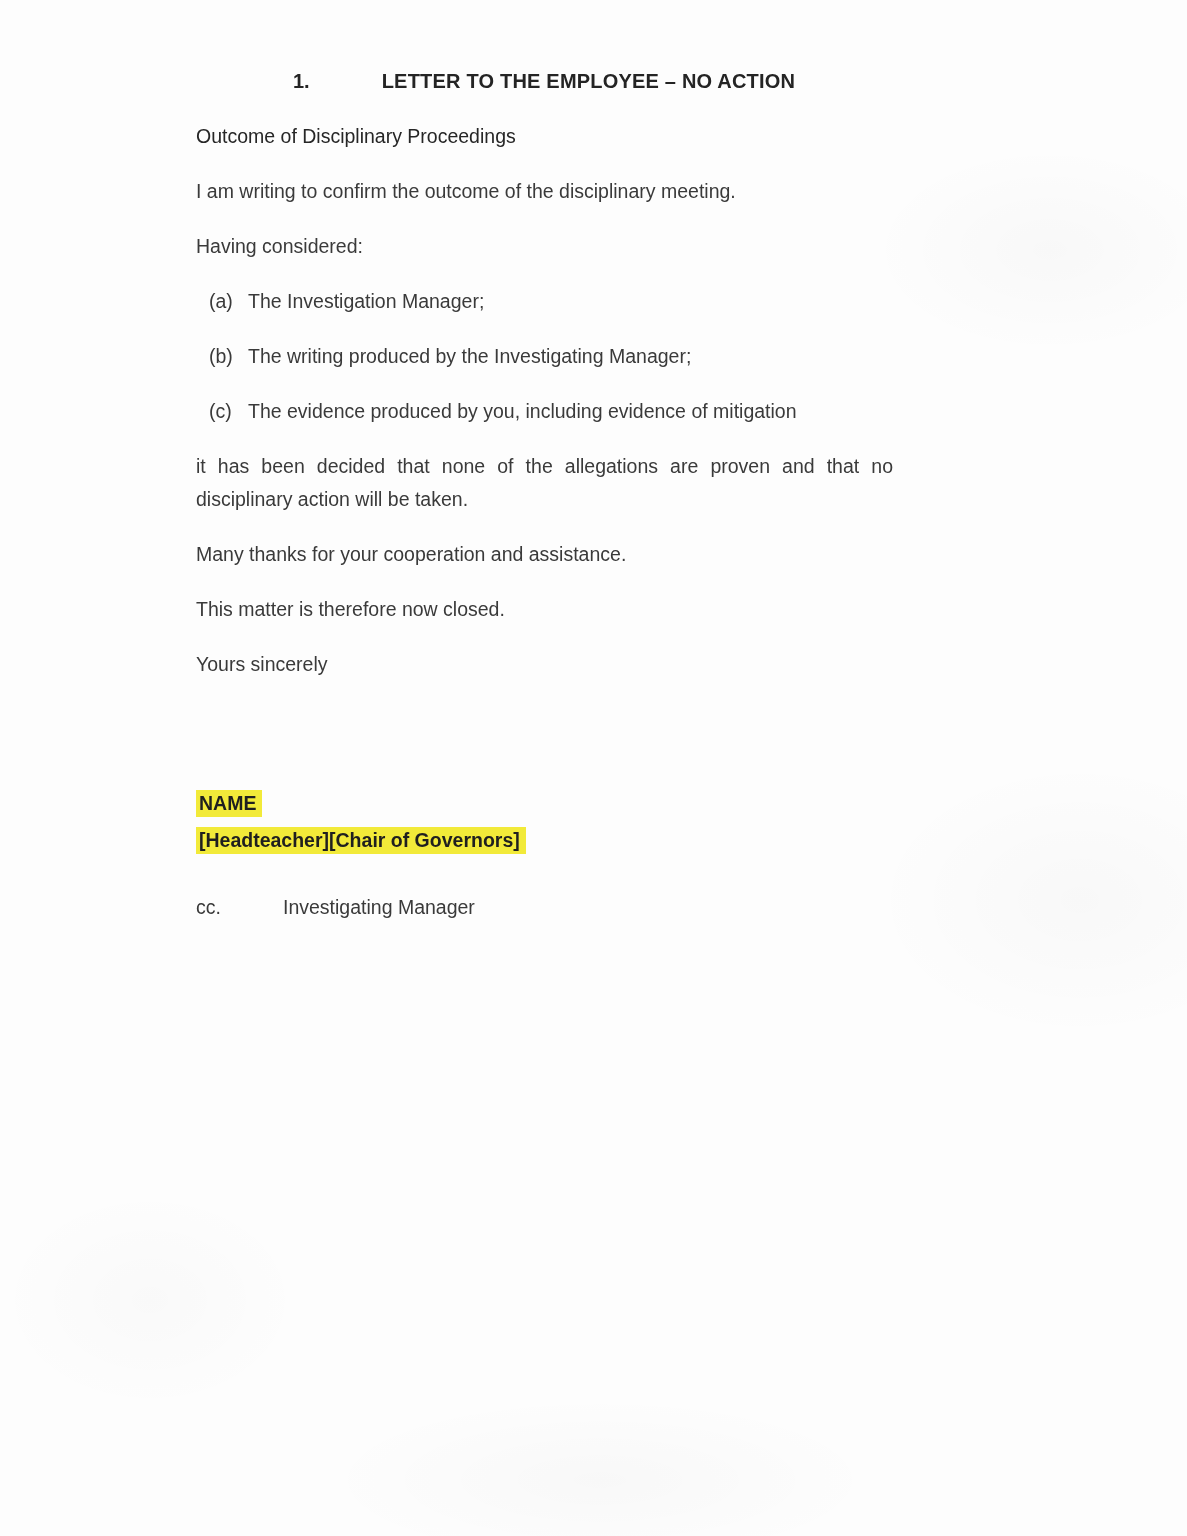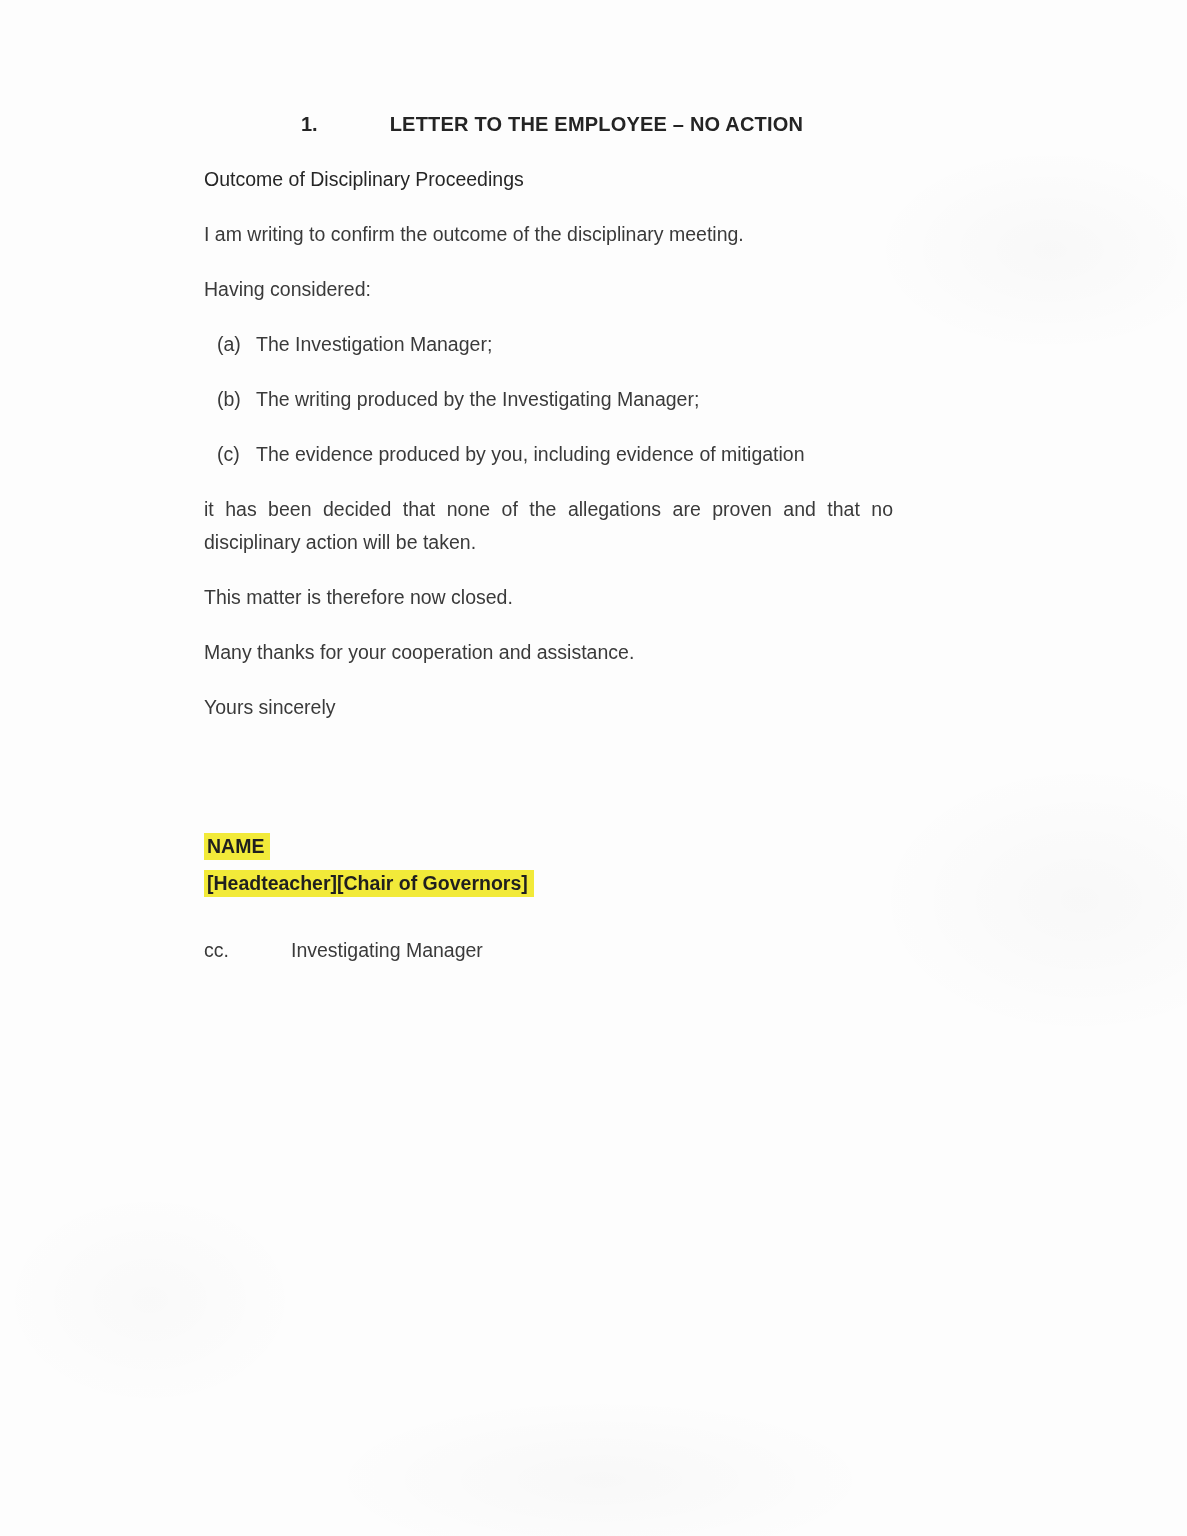--- a/index.html
+++ b/index.html
@@ -17,25 +17,24 @@
     
     background-image:
       radial-gradient(ellipse 260px 150px at 1050px 250px, rgba(0,0,0,0.018), transparent 70%),
       radial-gradient(ellipse 300px 200px at 1080px 900px, rgba(0,0,0,0.02), transparent 70%),
       radial-gradient(ellipse 220px 160px at 150px 1300px, rgba(0,0,0,0.015), transparent 70%),
       radial-gradient(ellipse 400px 120px at 600px 1480px, rgba(0,0,0,0.02), transparent 70%);
     overflow: hidden;
   }
 
   .content {
-    padding: 108px 294px 0 196px;   
+    padding: 65px 294px 0 196px;   
     color: #3a3a3a;
     font-size: 19.5px;
     line-height: 33px;
-    margin-left: 8px;
   }
 
   .para { margin-bottom: 22px; }
 
   .title-line {
     font-weight: bold;
     font-size: 20px;
     color: #242424;
     padding-left: 97px;          
     margin-bottom: 22px;
@@ -105,23 +104,23 @@
 
     <p class="list-item"><span class="list-marker">(a)</span><span>The Investigation Manager;</span></p>
 
     <p class="list-item"><span class="list-marker">(b)</span><span>The writing produced by the Investigating Manager;</span></p>
 
     <p class="list-item"><span class="list-marker">(c)</span><span>The evidence produced by you, including evidence of mitigation</span></p>
 
     <p class="just-line">it has been decided that none of the allegations are proven and that no</p>
     <p class="para">disciplinary action will be taken.</p>
 
+    <p class="para">Many thanks for your cooperation and assistance.</p>
+
     <p class="para">This matter is therefore now closed.</p>
-
-    <p class="para">Many thanks for your cooperation and assistance.</p>
 
     <p>Yours sincerely</p>
 
     <div class="sig-space"></div>
 
     <p class="sig-line"><span class="hl">NAME</span></p>
     <p class="sig-line"><span class="hl">[Headteacher][Chair of Governors]</span></p>
 
     <div class="cc-block">
       <span class="cc-label">cc.</span>

